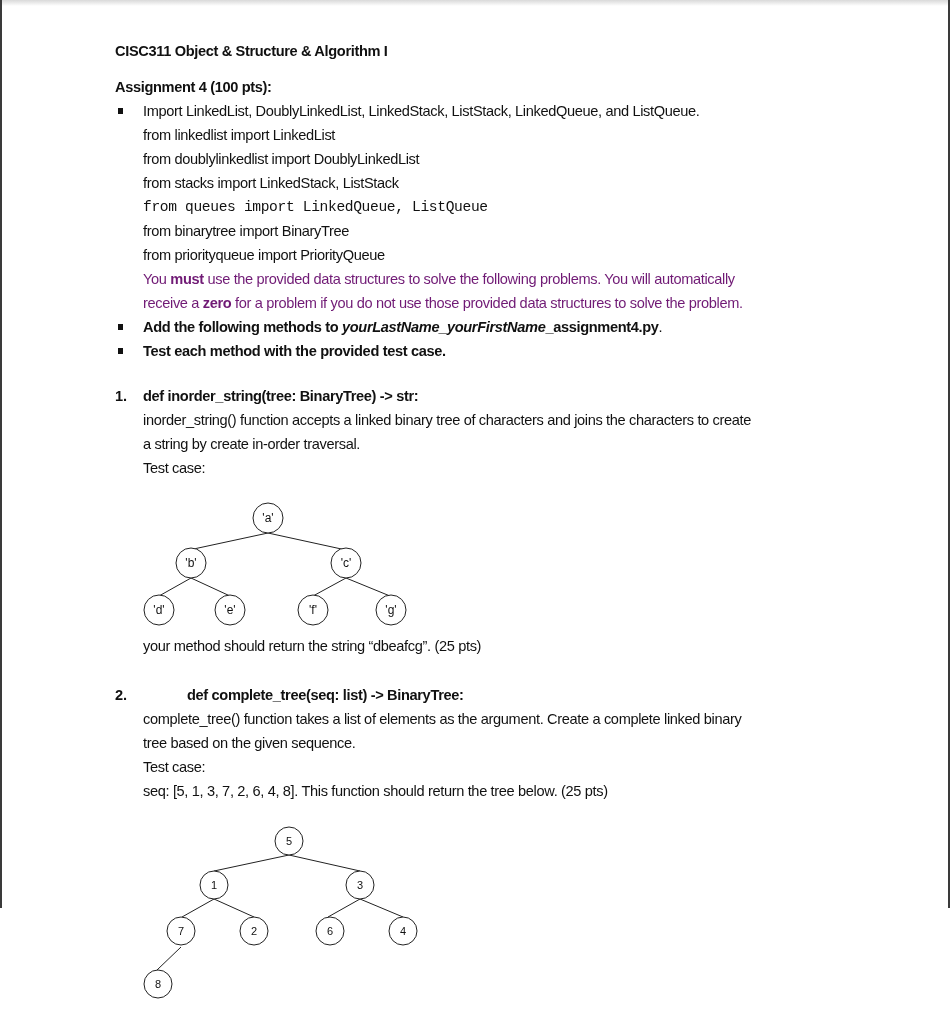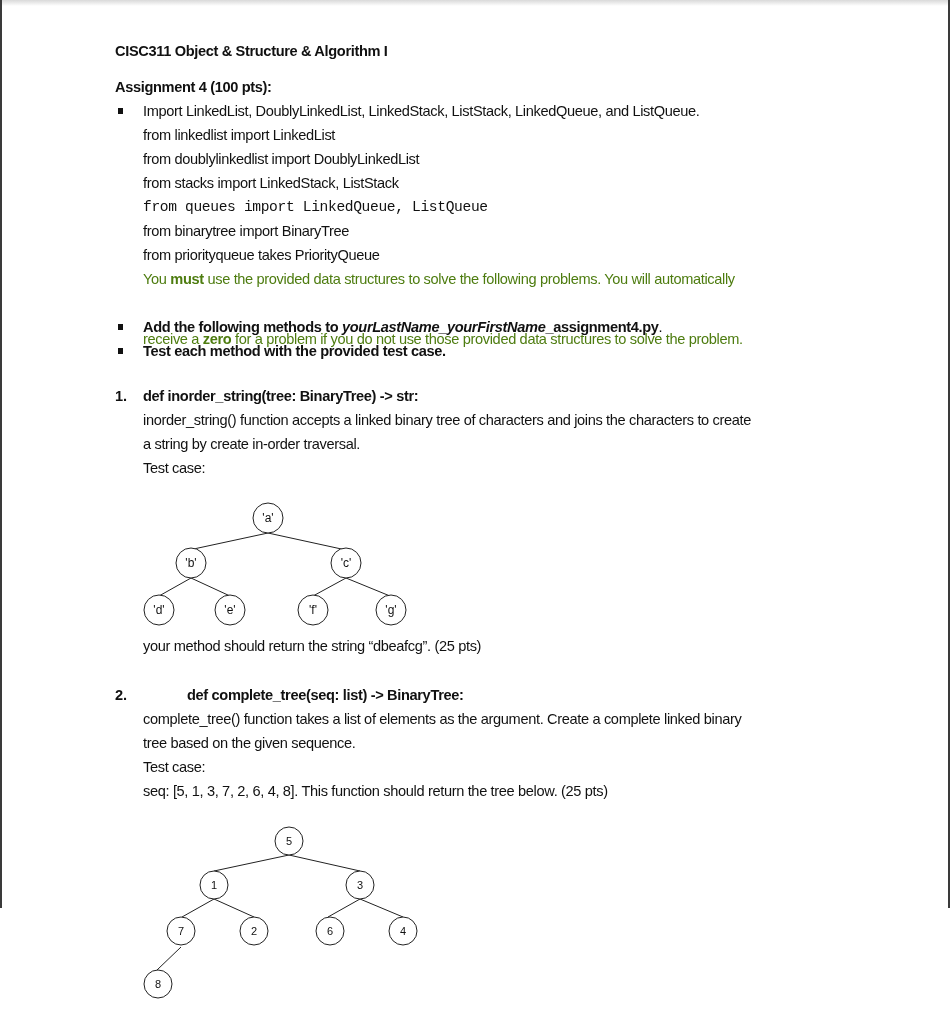--- a/index.html
+++ b/index.html
@@ -10,21 +10,21 @@
     }
     .page {
       position: absolute; left: 0; top: 0; width: 946px; height: 908px;
       border-left: 2px solid #3a3a3a; border-right: 2px solid #3a3a3a;
       background: #fff;
     }
     .topshade { position: absolute; left: 0; top: 0; width: 100%; height: 6px;
       background: linear-gradient(#d9d9d9, #ffffff); }
     .line { position: absolute; white-space: nowrap; font-size: 14.6px; letter-spacing: -0.35px; line-height: 20px; }
     .b { font-weight: bold; }
-    .red { color: #4d7c0f; }
+    .red { color: #701a75; }
     .bullet { position: absolute; width: 5px; height: 6px; background: #111; }
     .num { position: absolute; font-weight: bold; font-size: 14.6px; line-height: 20px; }
     svg { position: absolute; overflow: visible; }
     svg text { font-family: "Liberation Sans", sans-serif; }
   </style>
 </head>
 <body>
 
 <div class="page">
   <div class="topshade"></div>
@@ -32,24 +32,24 @@
   <div class="line b" style="left:113px;top:41px;">CISC311 Object &amp; Structure &amp; Algorithm I</div>
   <div class="line b" style="left:113px;top:77px;">Assignment 4 (100 pts):</div>
 
   <div class="bullet" style="left:116px;top:108px;"></div>
   <div class="line" style="left:141px;top:101px;">Import LinkedList, DoublyLinkedList, LinkedStack, ListStack, LinkedQueue, and ListQueue.</div>
   <div class="line" style="left:141px;top:125px;">from linkedlist import LinkedList</div>
   <div class="line" style="left:141px;top:149px;">from doublylinkedlist import DoublyLinkedList</div>
   <div class="line" style="left:141px;top:173px;">from stacks import LinkedStack, ListStack</div>
   <div class="line" style="left:141px;top:197px;font-family:Liberation Mono, monospace;">from queues import LinkedQueue, ListQueue</div>
   <div class="line" style="left:141px;top:221px;">from binarytree import BinaryTree</div>
-  <div class="line" style="left:141px;top:245px;">from priorityqueue takes PriorityQueue</div>
+  <div class="line" style="left:141px;top:245px;">from priorityqueue import PriorityQueue</div>
 
   <div class="line red" style="left:141px;top:269px;"><span>You </span><span class="b">must</span><span> use the provided data structures to solve the following problems. You will automatically</span></div>
-  <div class="line red" style="left:141px;top:293px;margin-top:36px;"><span>receive a </span><span class="b">zero</span><span> for a problem if you do not use those provided data structures to solve the problem.</span></div>
+  <div class="line red" style="left:141px;top:293px;"><span>receive a </span><span class="b">zero</span><span> for a problem if you do not use those provided data structures to solve the problem.</span></div>
 
   <div class="bullet" style="left:116px;top:324px;"></div>
   <div class="line b" style="left:141px;top:317px;"><span>Add the following methods to </span><i>yourLastName_yourFirstName</i><span>_assignment4.py</span><span style="font-weight:normal">.</span></div>
 
   <div class="bullet" style="left:116px;top:348px;"></div>
   <div class="line b" style="left:141px;top:341px;">Test each method with the provided test case.</div>
 
   <div class="num" style="left:113px;top:386px;">1.</div>
   <div class="line b" style="left:141px;top:386px;">def inorder_string(tree: BinaryTree) -&gt; str:</div>
   <div class="line" style="left:141px;top:410px;">inorder_string() function accepts a linked binary tree of characters and joins the characters to create</div>

